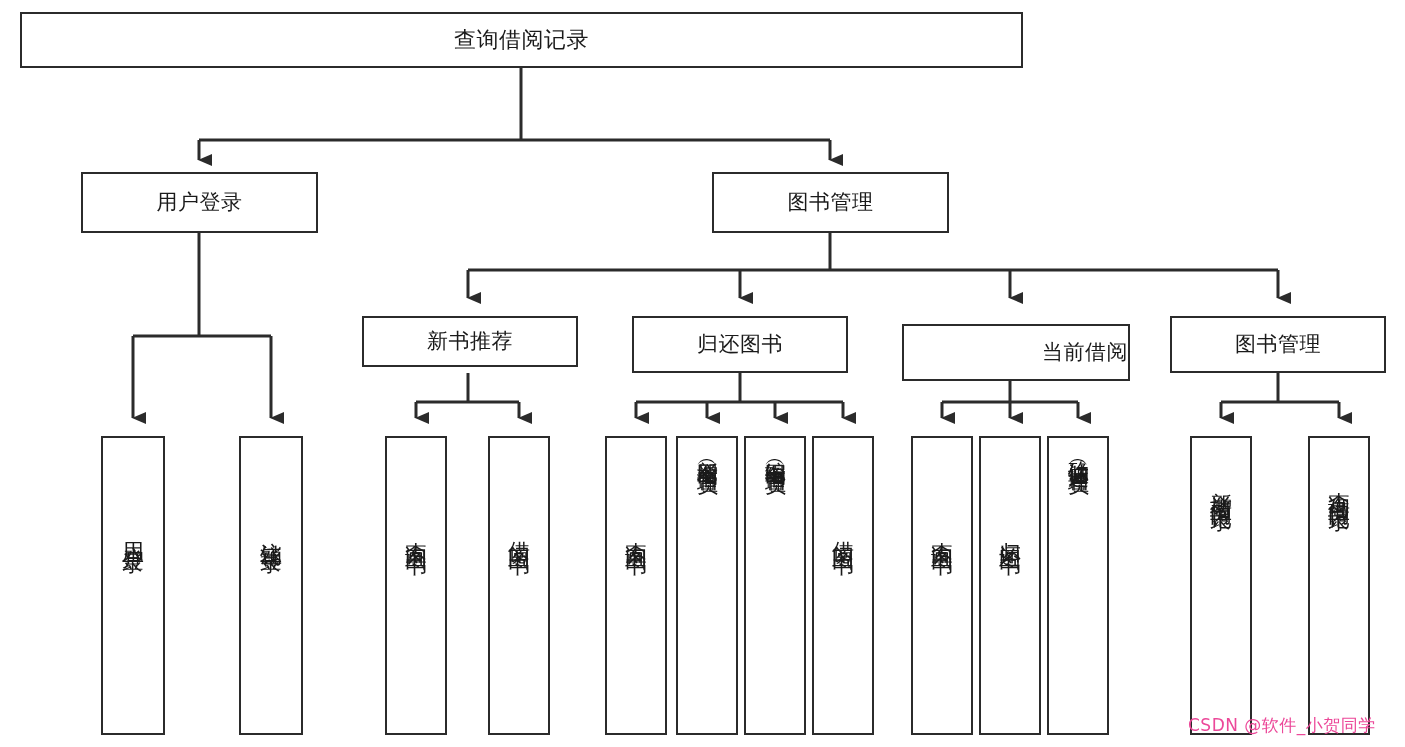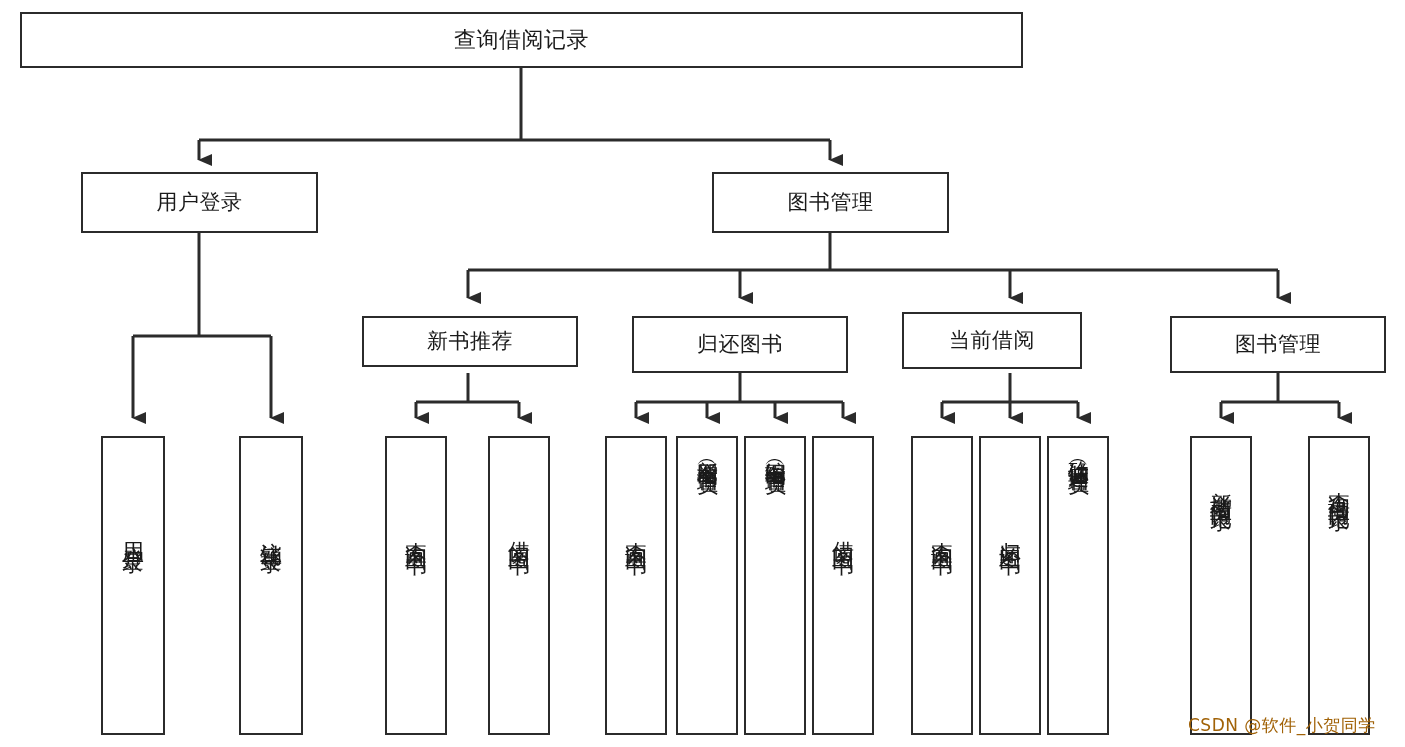--- a/index.html
+++ b/index.html
@@ -50,21 +50,21 @@
   }
   .node.vert.narrow .label{
     font-size:21px;
     letter-spacing:2px;
   }
 
   .watermark{
     position:absolute;
     left:1188px;top:714px;
     font-size:17px;
-    color:#a16207;
+    color:#ec4899;
     letter-spacing:0.5px;
     white-space:nowrap;
     pointer-events:none;
   }
 </style>
 </head>
 <body>
 
 <div id="diagram-root">
 
@@ -128,21 +128,21 @@
   <div class="node horiz" style="left:712px;top:172px;width:237px;height:61px;">
     <span class="label">图书管理</span>
   </div>
 
   <div class="node horiz" style="left:362px;top:316px;width:216px;height:51px;">
     <span class="label">新书推荐</span>
   </div>
   <div class="node horiz" style="left:632px;top:316px;width:216px;height:57px;">
     <span class="label">归还图书</span>
   </div>
-  <div class="node horiz" style="left:902px;top:312px;width:180px;height:57px;">
+  <div class="node horiz" style="left:902px;top:324px;width:228px;height:57px;justify-content:flex-end;">
     <span class="label">当前借阅</span>
   </div>
   <div class="node horiz" style="left:1170px;top:316px;width:216px;height:57px;">
     <span class="label">图书管理</span>
   </div>
 
   <div class="node vert" style="left:101px;top:436px;width:64px;height:299px;padding-top:86px;">
     <span class="label">用户登录</span>
   </div>
   <div class="node vert" style="left:239px;top:436px;width:64px;height:299px;padding-top:86px;">

